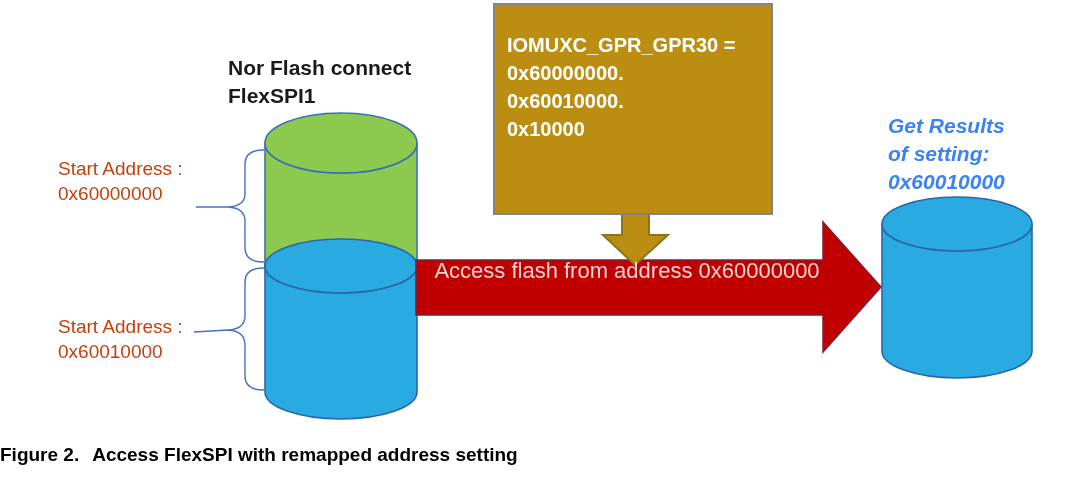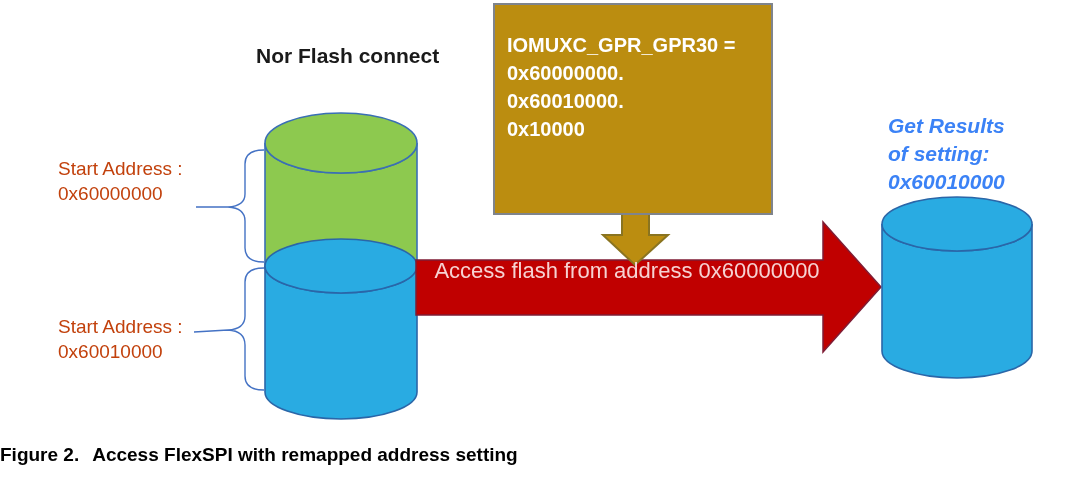--- a/index.html
+++ b/index.html
@@ -8,24 +8,23 @@
     width: 1080px;
     height: 482px;
     background: #ffffff;
     font-family: "Liberation Sans", sans-serif;
     overflow: hidden;
   }
   .layer { position: absolute; left: 0; top: 0; }
   .txt { position: absolute; white-space: nowrap; }
 
   .flash-title {
-    left: 228px; top: 42px;
+    left: 228px; top: 54px;
     font-size: 21px; line-height: 28px; font-weight: 700;
     color: #1a1a1a;
-    margin-left: 28px;
   }
   .addr-label {
     font-size: 19px; line-height: 25px; font-weight: 400;
     color: #c2410c;
   }
   .addr-1 { left: 58px; top: 156px; }
   .addr-2 { left: 58px; top: 314px; }
 
   .gpr-box {
     position: absolute;
@@ -85,20 +84,21 @@
     <polygon points="622,214 649,214 649,235 668,235 635,265 603,235 622,235" stroke="#8A7420" stroke-width="2" fill="#BB8D10"></polygon>
 
     <g>
       <path d="M 882,224 A 75,27 0 0 0 1032,224 L 1032,351 A 75,27 0 0 1 882,351 Z" stroke="#2A66A8" stroke-width="1.6" fill="#29ABE2"></path>
       <ellipse cx="957" cy="224" rx="75" ry="27" stroke="#2A66A8" stroke-width="1.6" fill="#29ABE2"></ellipse>
     </g>
   </svg>
 
   <div class="txt flash-title">
     <div>Nor Flash connect</div>
+    <div>FlexSPI1</div>
   </div>
 
   <div class="txt addr-label addr-1">
     <div>Start Address :</div>
     <div>0x60000000</div>
   </div>
   <div class="txt addr-label addr-2">
     <div>Start Address :</div>
     <div>0x60010000</div>
   </div>

